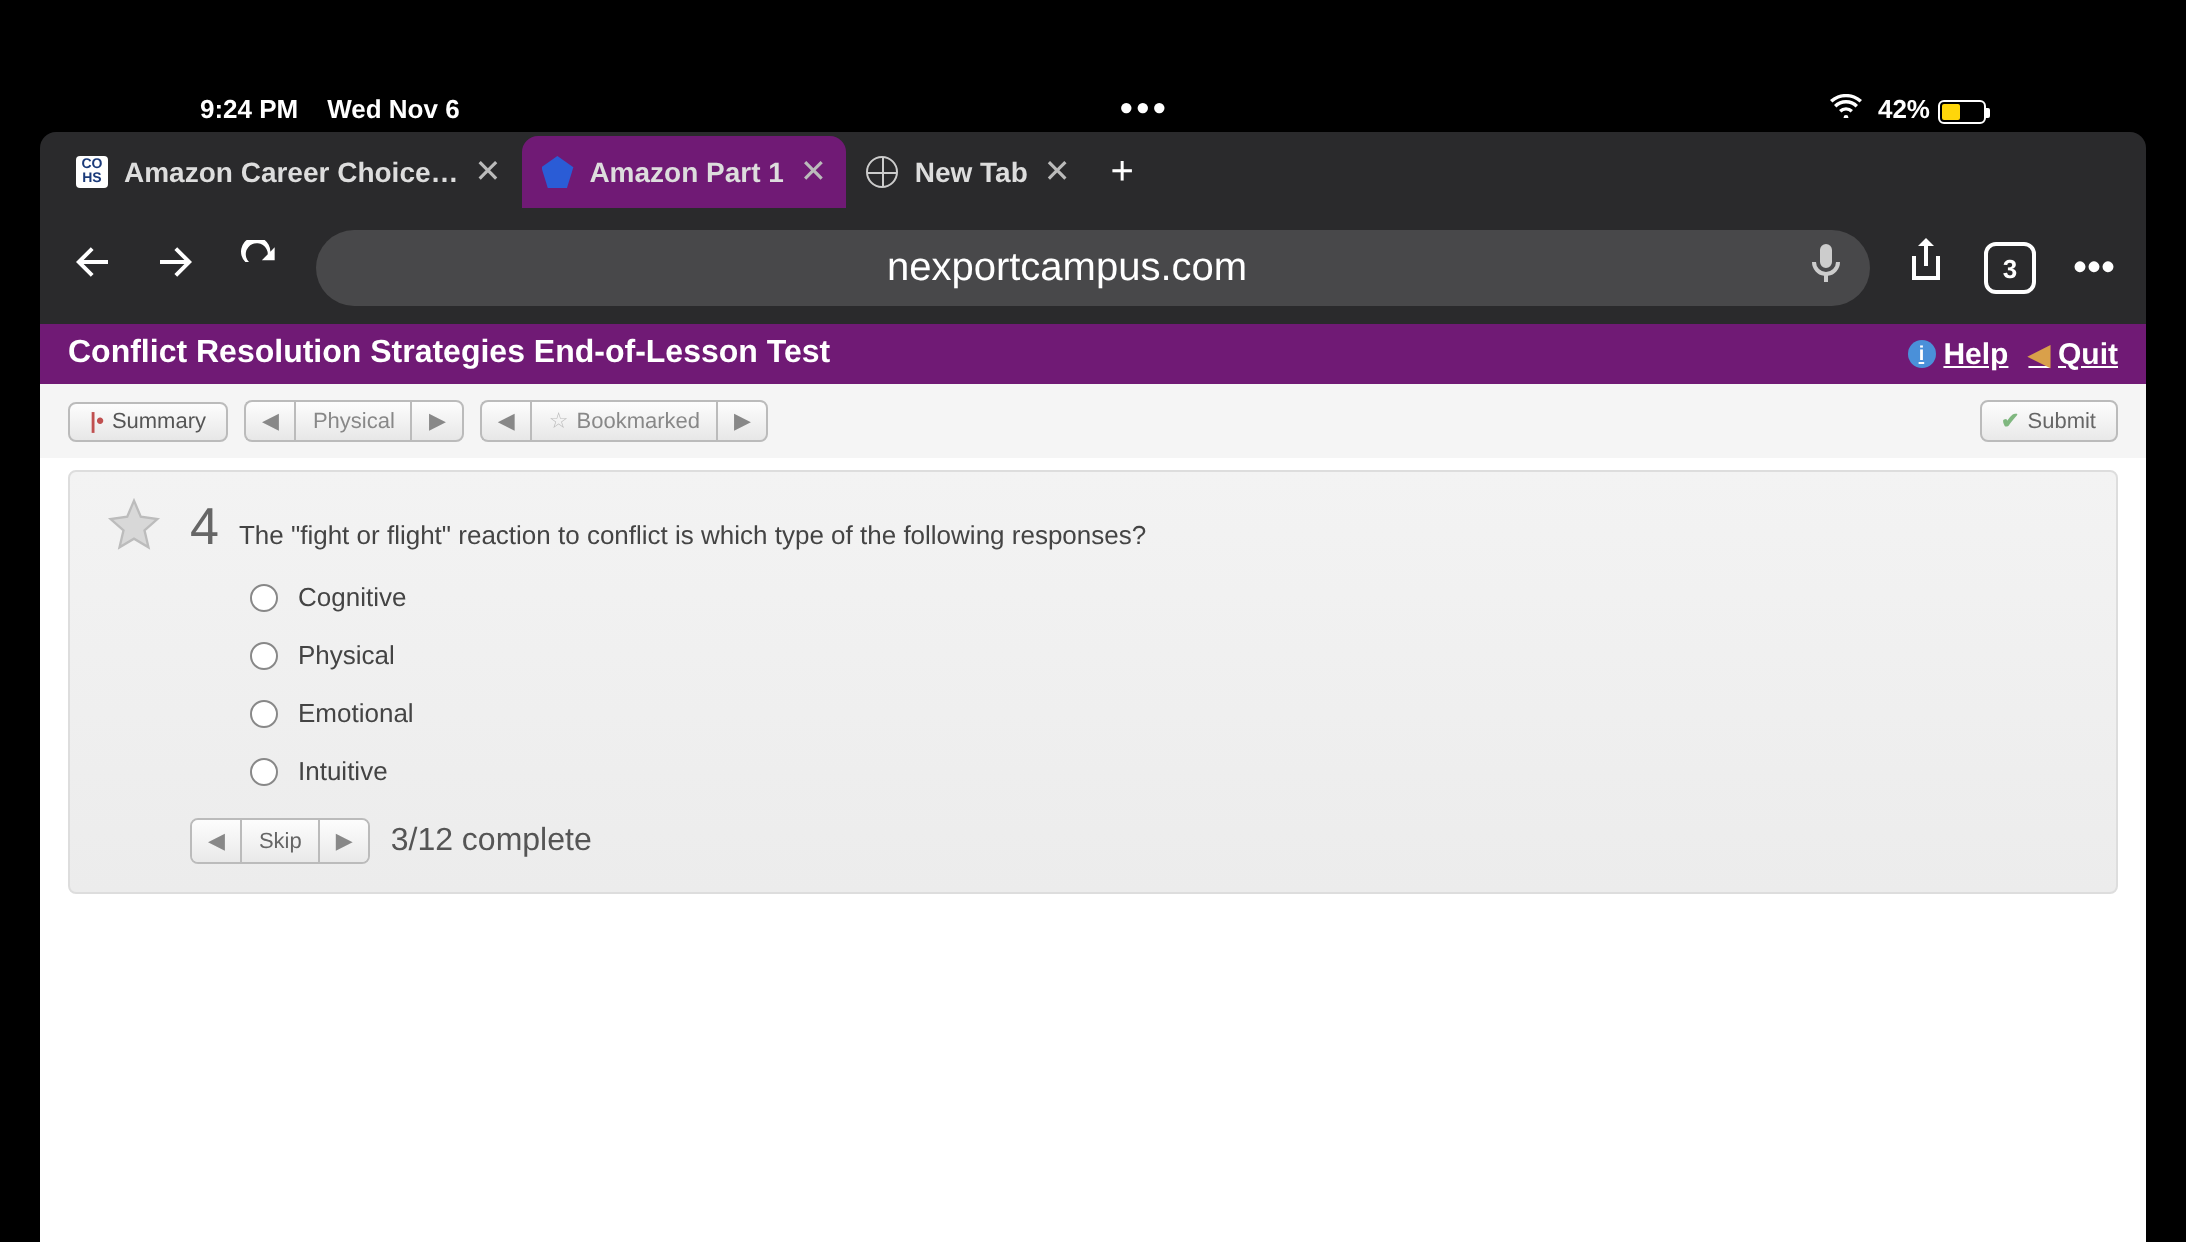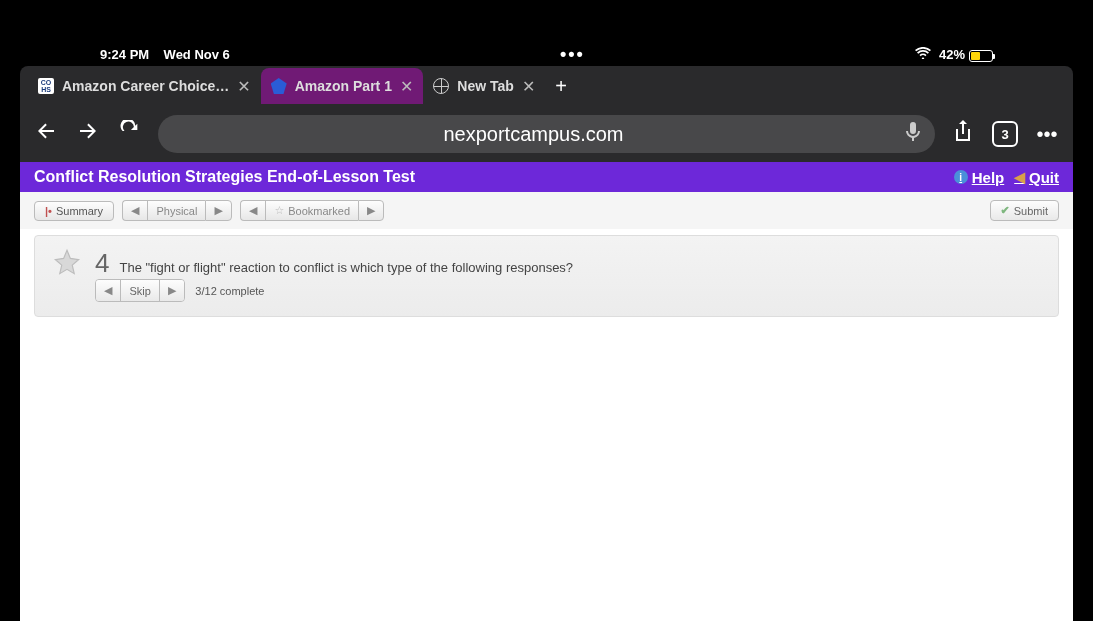--- a/index.html
+++ b/index.html
@@ -92,21 +92,21 @@
 .addr-text { flex: 1; text-align: center; font-size: 20px; }
 .addr-mic { color: #ccc; }
 .toolbar-btn { color: #fff; font-size: 20px; cursor: pointer; width: 28px; text-align: center; }
 .tab-count-badge {
   border: 2px solid #fff; border-radius: 6px; width: 26px; height: 26px;
   display: inline-flex; align-items: center; justify-content: center;
   font-size: 13px; font-weight: 700;
 }
 
 .page-title-bar {
-  background: #6d28d9;
+  background: #701a75;
   color: #fff;
   display: flex;
   align-items: center;
   padding: 6px 14px;
   font-size: 16px;
   font-weight: 600;
 }
 .page-title-bar .spacer { flex: 1; }
 .help-link, .quit-link {
   color: #fff; text-decoration: underline; font-size: 15px; margin-left: 10px;
@@ -184,21 +184,21 @@
 .skip-group {
   display: inline-flex; align-items: stretch; border: 1px solid #bbb; border-radius: 4px;
   overflow: hidden;
 }
 .skip-group .seg {
   background: linear-gradient(#fdfdfd,#e9e9e9);
   padding: 4px 8px; font-size: 11px; color: #666; border-right: 1px solid #bbb;
   display: inline-flex; align-items: center; gap: 4px; cursor: pointer;
 }
 .skip-group .seg:last-child { border-right: none; }
-.progress-text { font-size: 11px; color: #555; }
+.progress-text { font-size: 16px; color: #555; }
 
 .favicon-cohs {
   background: #fff; color: #1a3a7a; font-size: 7px; font-weight: 900;
   line-height: 7px; display: flex; flex-direction: column; align-items: center;
   justify-content: center; border-radius: 2px;
 }
 .favicon-blue {
   background: #2a5cd6; border-radius: 3px; clip-path: polygon(50% 0, 100% 35%, 80% 100%, 20% 100%, 0 35%);
 }
 .favicon-globe {
@@ -349,20 +349,38 @@
           <span class="star-icon">
             <svg width="28" height="28" viewBox="0 0 24 24">
                 <path d="M12 2l2.9 6.9L22 9.9l-5.5 4.8L18.2 22 12 18.3 5.8 22l1.7-7.3L2 9.9l7.1-1z" fill="#d8d8d8" stroke="#bcbcbc" stroke-width="1"></path>
               </svg>
           </span>
         </div>
         <div class="q-body">
           <div class="q-header">
             <span class="q-number">4</span>
             <span class="q-text">The "fight or flight" reaction to conflict is which type of the following responses?</span>
+          </div>
+          <div class="options">
+            <label class="option">
+              <span class="radio"></span>
+              <span>Cognitive</span>
+            </label>
+            <label class="option">
+              <span class="radio"></span>
+              <span>Physical</span>
+            </label>
+            <label class="option">
+              <span class="radio"></span>
+              <span>Emotional</span>
+            </label>
+            <label class="option">
+              <span class="radio"></span>
+              <span>Intuitive</span>
+            </label>
           </div>
           <div class="skip-row">
             <span class="skip-group">
               <span class="seg">
                   <span class="tri" style="color:#888">◀</span>
                 </span>
               <span class="seg">
                 <span>Skip</span>
               </span>
               <span class="seg">

